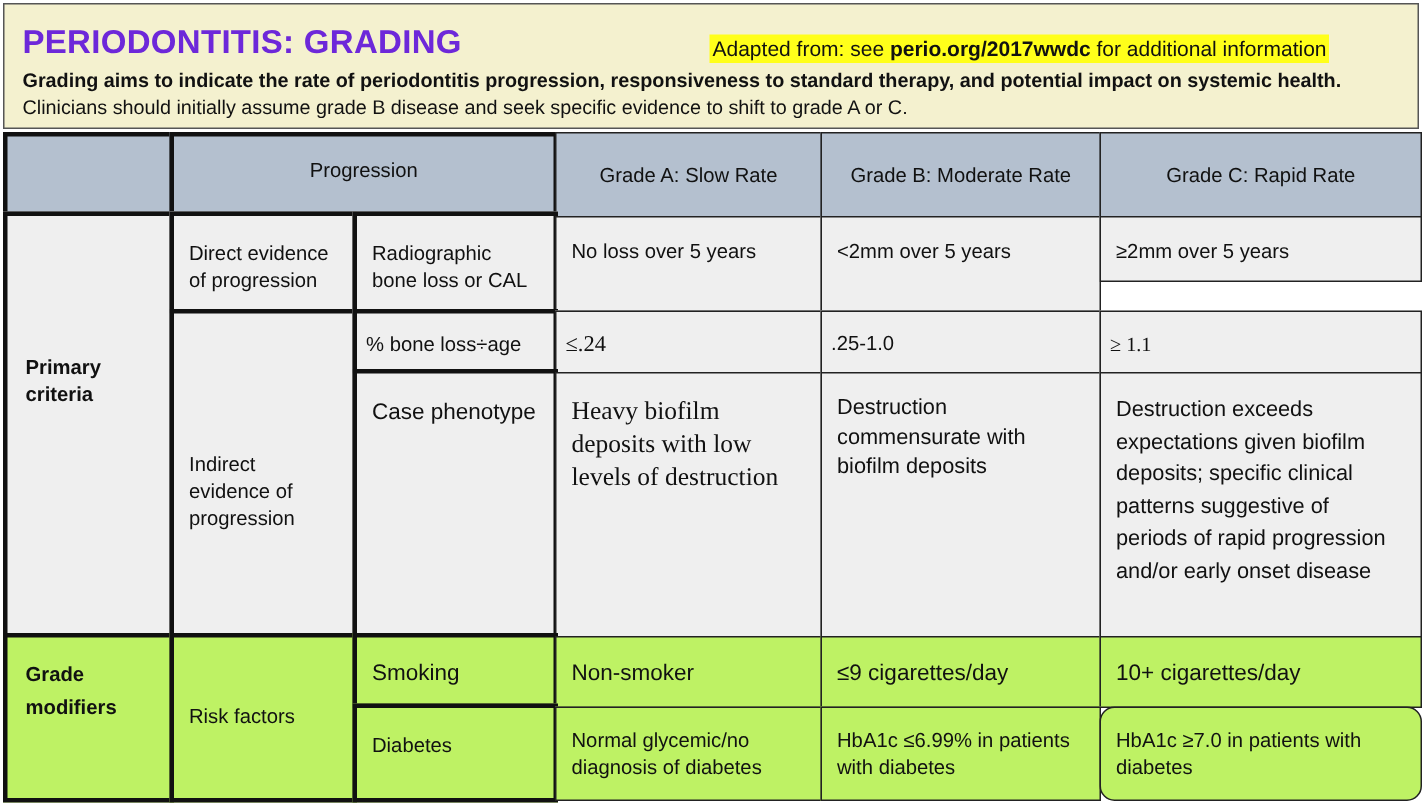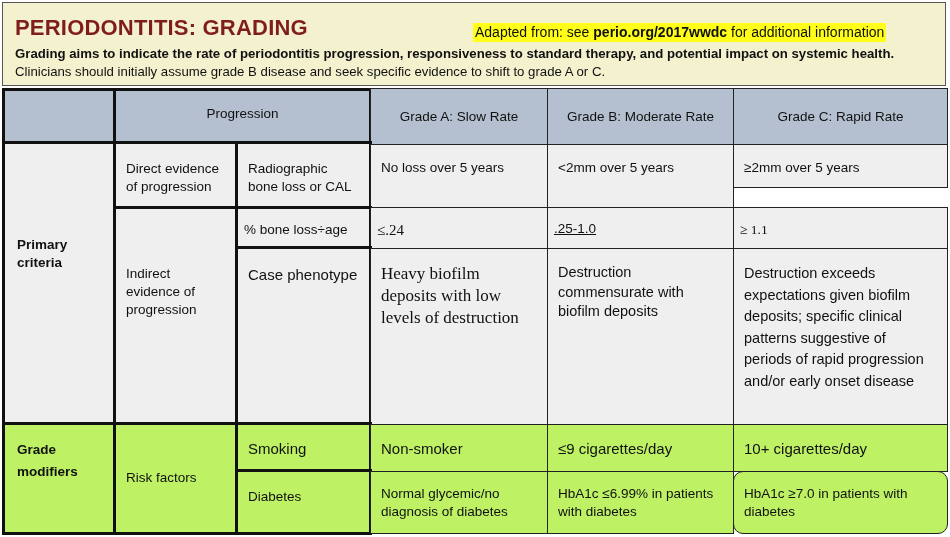--- a/index.html
+++ b/index.html
@@ -1,20 +1,20 @@
 <!DOCTYPE html>
 <html><head>
 <meta charset="utf-8">
 <style>
   html, body { margin:0; padding:0; }
   body { width:950px; height:537px; background:#ffffff; position:relative; overflow:hidden;
          font-family:"Liberation Sans", sans-serif; color:#111; }
   .header { position:absolute; left:2px; top:2px; width:944px; height:84px; background:#f4f1cf;
             border:1px solid #555; box-sizing:border-box; }
-  .title { position:absolute; left:12px; top:12px; font-size:22px; font-weight:bold; color:#7f1d1d;
+  .title { position:absolute; left:12px; top:12px; font-size:22px; font-weight:bold; color:#6d28d9;
            letter-spacing:0.2px; }
   .adapted { position:absolute; left:470px; top:20px; background:#ffff1a; font-size:14px; padding:1px 2px 2px 2px; line-height:16px; }
   .adapted b { font-weight:bold; }
   .sub1 { position:absolute; left:12px; top:43px; font-size:13.2px; font-weight:bold; white-space:nowrap; }
   .sub2 { position:absolute; left:12px; top:61px; font-size:13.2px; white-space:nowrap; }
 
   .cell { position:absolute; box-sizing:border-box; font-size:13.5px; line-height:18px; padding:8px 10px; }
   .hdr { background:#b4c0cf; }
   .lt { background:#efefef; }
   .dk { background:#bef264; }
@@ -45,24 +45,24 @@
 <div class="cell lt thick" style="left:2px;top:141px;width:114px;height:284px;padding-top:92px;padding-left:12px;">
   <div class="bold" style="font-size:13.5px;">Primary criteria</div>
 </div>
 
 <div class="cell lt thick" style="left:113px;top:141px;width:125px;height:68px;padding-top:16px;">Direct evidence of progression</div>
 <div class="cell lt thick" style="left:235px;top:141px;width:137px;height:68px;padding-top:16px;">Radiographic bone loss or CAL</div>
 <div class="cell lt thin" style="left:370px;top:144px;width:178px;height:64px;padding-top:14px;">No loss over 5 years</div>
 <div class="cell lt thin" style="left:547px;top:144px;width:187px;height:64px;padding-top:14px;">&lt;2mm over 5 years</div>
 <div class="cell lt thin" style="left:733px;top:144px;width:215px;height:44px;padding-top:14px;">≥2mm over 5 years</div>
 
-<div class="cell lt thick" style="left:113px;top:206px;width:125px;height:225px;padding-top:56px;">Indirect evidence of progression</div>
+<div class="cell lt thick" style="left:113px;top:206px;width:125px;height:225px;padding-top:92px;">Indirect evidence of progression</div>
 <div class="cell lt thick" style="left:235px;top:206px;width:137px;height:43px;padding-top:12px;padding-left:6px;">% bone loss÷age</div>
 <div class="cell lt thin serif" style="left:370px;top:207px;width:178px;height:42px;padding-top:13px;padding-left:6px;font-size:15px;">≤.24</div>
-<div class="cell lt thin" style="left:547px;top:207px;width:187px;height:42px;padding-top:12px;padding-left:6px;text-decoration:underline;">.25-1.0</div>
+<div class="cell lt thin" style="left:547px;top:207px;width:187px;height:42px;padding-top:12px;padding-left:6px;">.25-1.0</div>
 <div class="cell lt thin serif" style="left:733px;top:207px;width:215px;height:42px;padding-top:13px;padding-left:6px;font-size:13.5px;">≥ 1.1</div>
 
 <div class="cell lt thick big" style="left:235px;top:246px;width:137px;height:179px;padding-top:16px;">Case phenotype</div>
 <div class="cell lt thin serif" style="left:370px;top:248px;width:178px;height:177px;padding-top:14px;font-size:17px;line-height:22px;">Heavy biofilm deposits with low levels of destruction</div>
 <div class="cell lt thin" style="left:547px;top:248px;width:187px;height:177px;padding-top:14px;font-size:14.5px;line-height:19.5px;">Destruction commensurate with biofilm deposits</div>
 <div class="cell lt thin" style="left:733px;top:248px;width:215px;height:177px;padding-top:14px;font-size:14.5px;line-height:21.5px;">Destruction exceeds expectations given biofilm deposits; specific clinical patterns suggestive of periods of rapid progression and/or early onset disease</div>
 
 <div class="cell dk thick bold" style="left:2px;top:422px;width:114px;height:113px;padding-top:14px;padding-left:12px;line-height:22px;">Grade modifiers</div>
 <div class="cell dk thick" style="left:113px;top:422px;width:125px;height:113px;padding-top:44px;">Risk factors</div>
 <div class="cell dk thick big" style="left:235px;top:422px;width:137px;height:50px;padding-top:14px;">Smoking</div>

